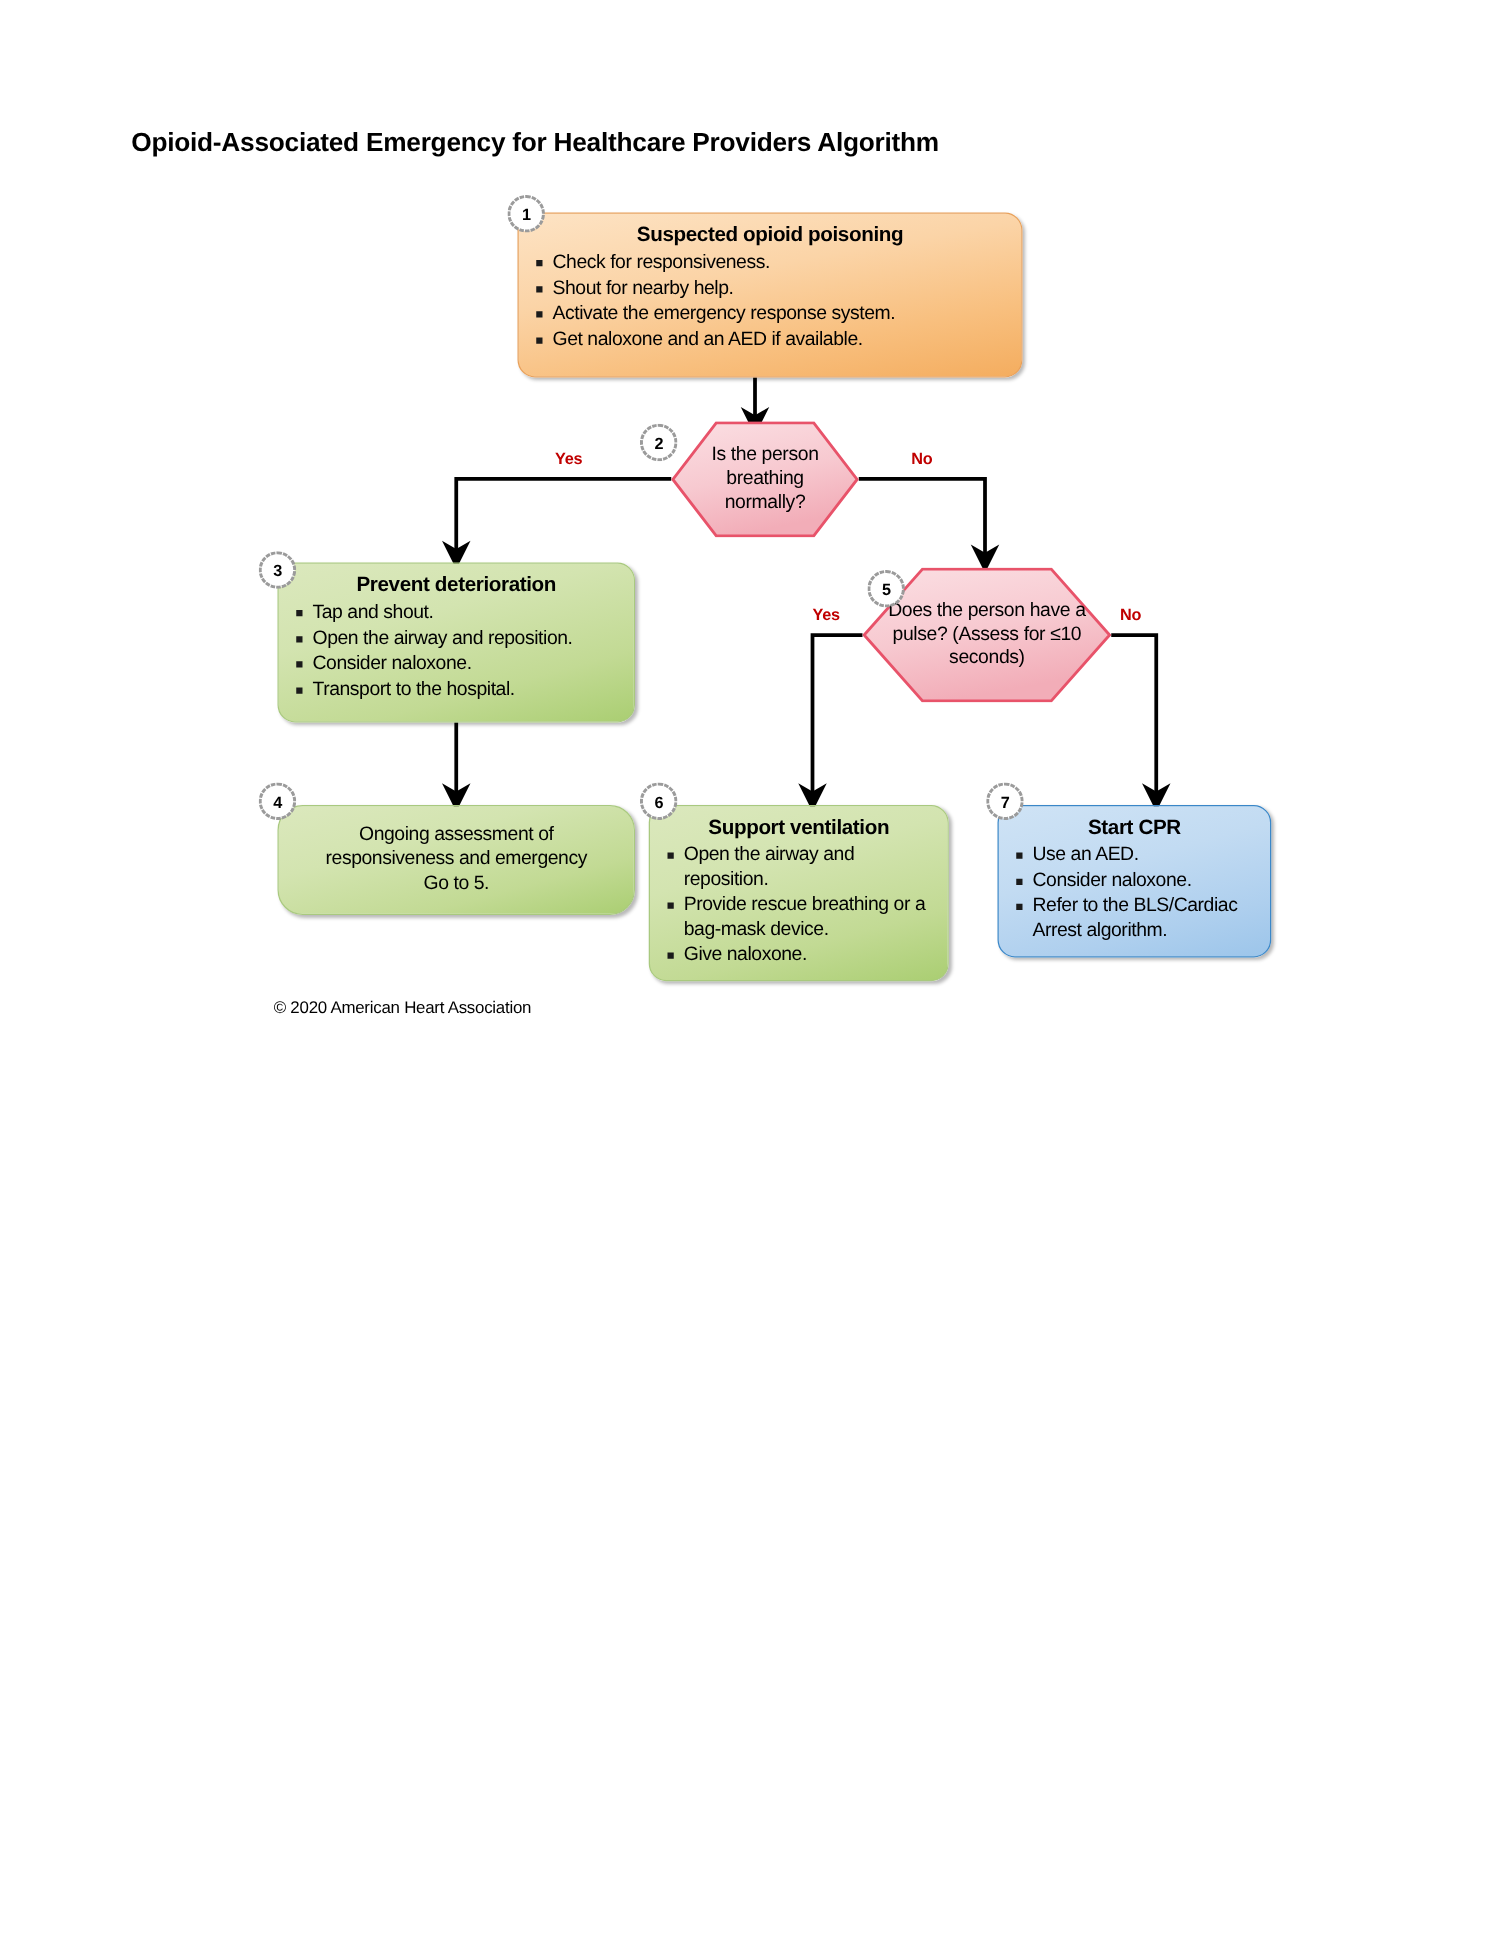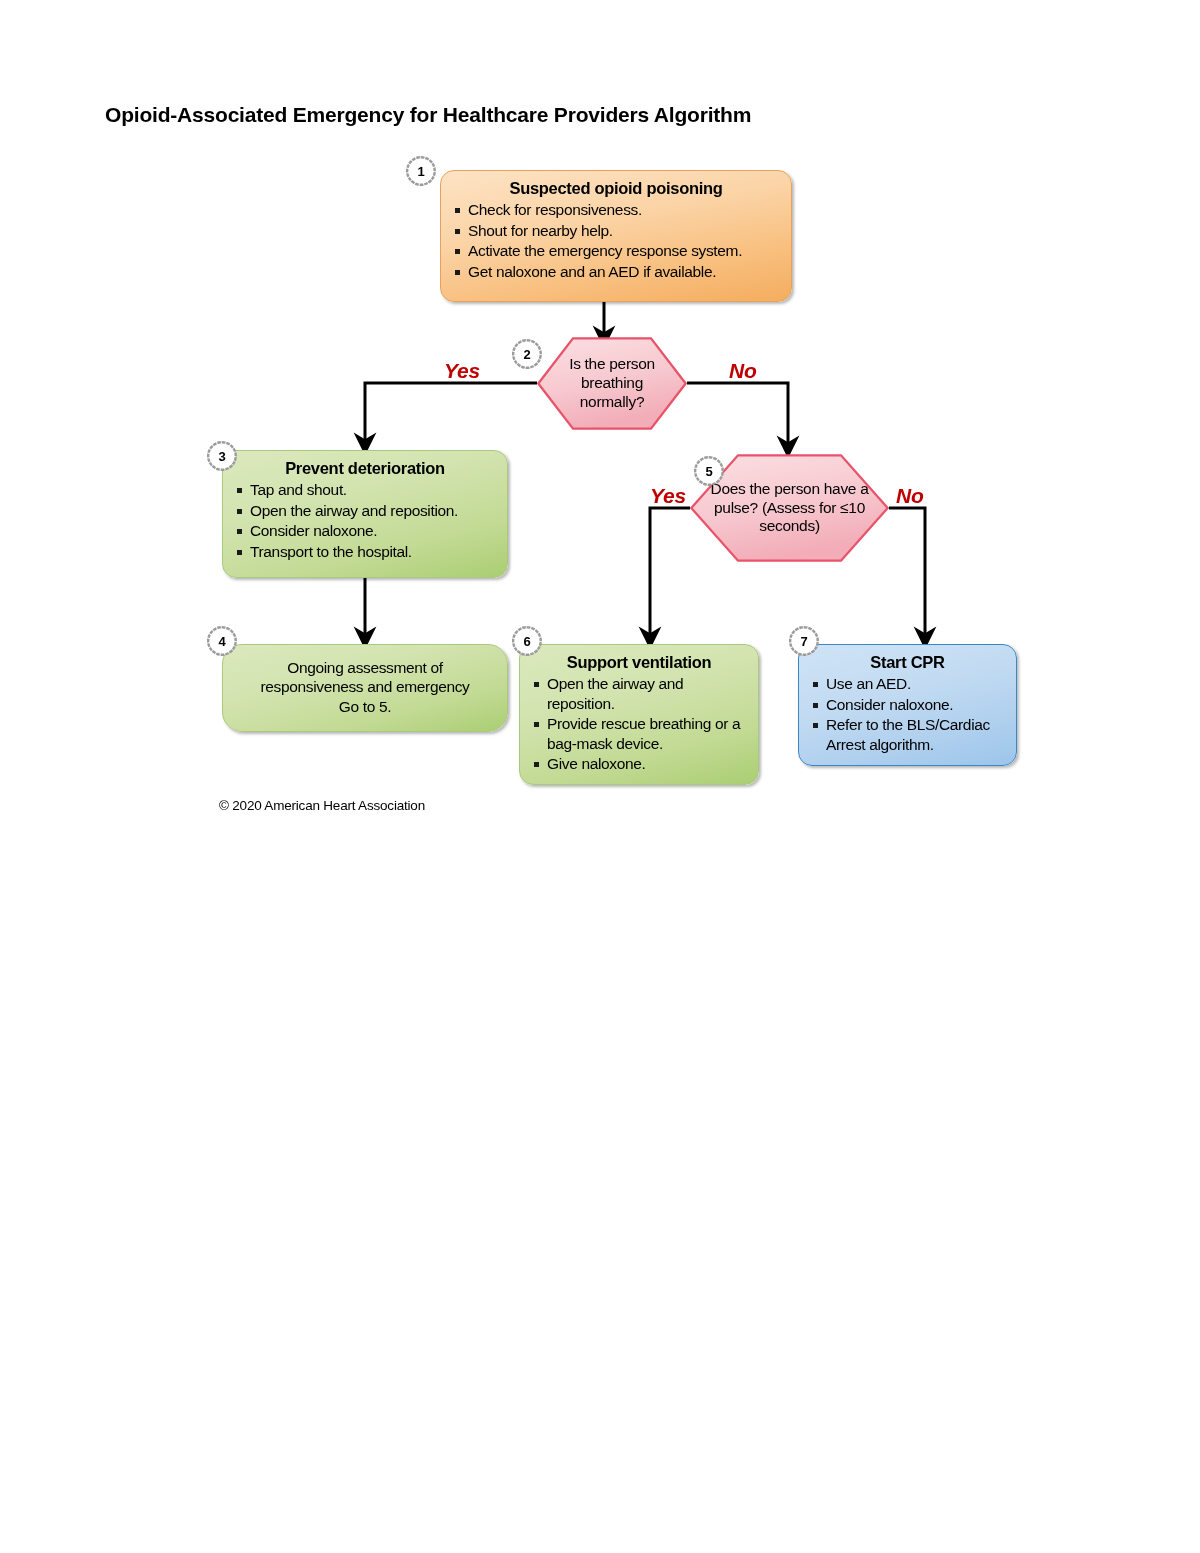--- a/index.html
+++ b/index.html
@@ -161,26 +161,25 @@
     justify-content: center;
     font-size: 13px;
     font-weight: bold;
     color: #000;
     letter-spacing: -0.3px;
   }
 
   
   .branch-label {
     position: absolute;
-    font-size: 21px;
+    font-size: 13px;
     font-weight: bold;
     color: #c00000;
     letter-spacing: -0.2px;
     z-index: 5;
-    font-style: italic;
   }
 </style>
 </head>
 <body>
 
 <div id="page">
 
   <div class="page-title">Opioid-Associated Emergency for Healthcare Providers Algorithm</div>
 
   <svg id="connectors" viewBox="0 0 1200 1553">
@@ -196,21 +195,21 @@
 
     <path d="M687,383 L788,383 L788,447" stroke="#000" stroke-width="3" fill="none" marker-end="url(#arrow)"></path>
 
     <path d="M365,578 L365,638" stroke="#000" stroke-width="3" fill="none" marker-end="url(#arrow)"></path>
 
     <path d="M690,508 L650,508 L650,638" stroke="#000" stroke-width="3" fill="none" marker-end="url(#arrow)"></path>
 
     <path d="M889,508 L925,508 L925,638" stroke="#000" stroke-width="3" fill="none" marker-end="url(#arrow)"></path>
   </svg>
 
-  <div class="node rbox orange" style="left:440px; top:170px; width:352px; height:132px;">
+  <div class="node rbox orange" style="left:414px; top:170px; width:404px; height:132px;">
     <div class="box-title">Suspected opioid poisoning</div>
     <div class="box-body">
       <ul class="bullets">
         <li>Check for responsiveness.</li>
         <li>Shout for nearby help.</li>
         <li>Activate the emergency response system.</li>
         <li>Get naloxone and an AED if available.</li>
       </ul>
     </div>
   </div>

